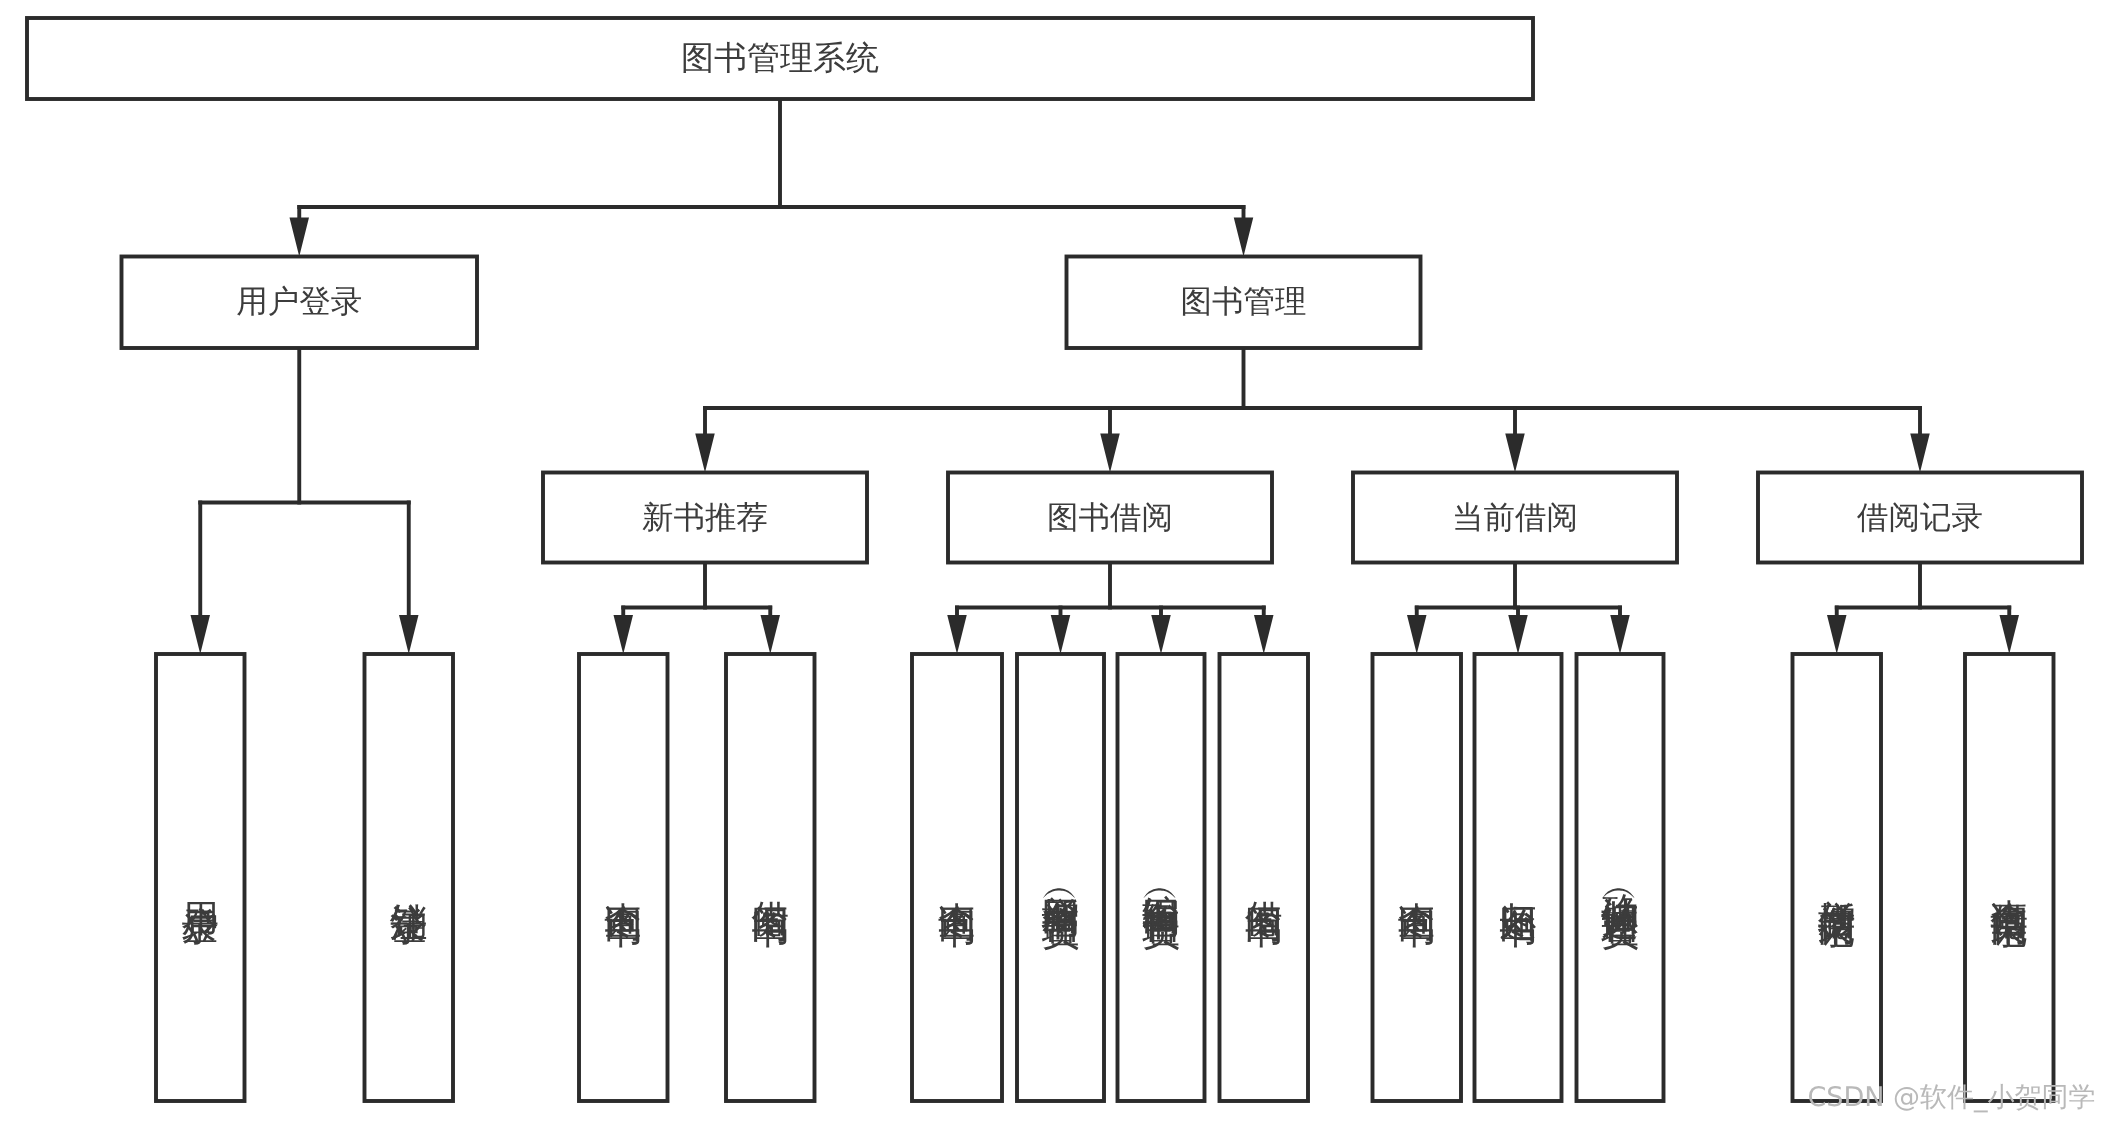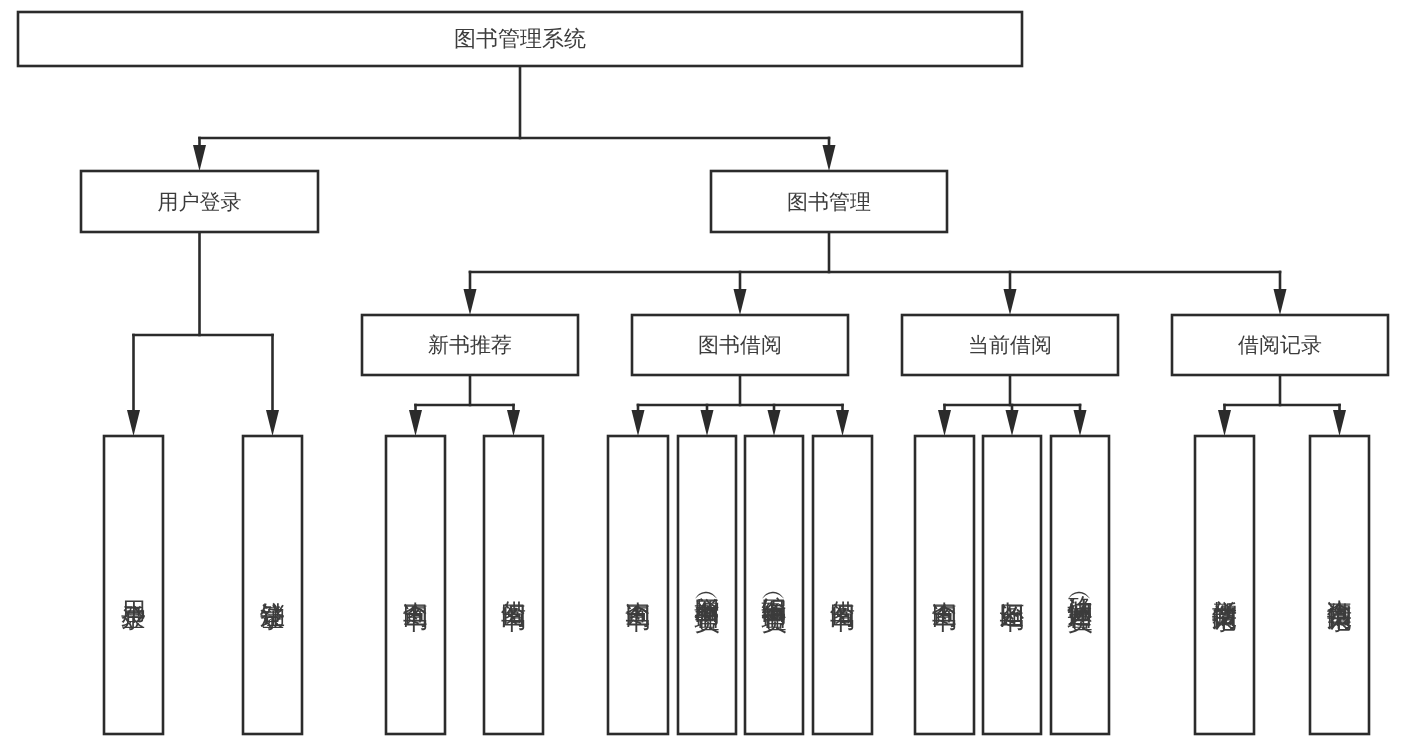--- a/index.html
+++ b/index.html
@@ -219,13 +219,14 @@
       <div class="vlabel-wrap" style="left: 1051px; top: 436px; width: 58px; height: 298px;">
         <span class="vlabel">确认归还（管理员）</span>
       </div>
       <div class="vlabel-wrap" style="left: 1195px; top: 436px; width: 59px; height: 298px;">
         <span class="vlabel">新增借阅记录</span>
       </div>
       <div class="vlabel-wrap" style="left: 1310px; top: 436px; width: 59px; height: 298px;">
         <span class="vlabel">查询借阅记录</span>
       </div>
     </div>
+  <div id="watermark">CSDN @软件_小贺同学</div>
 </div>
 
 </body></html>

